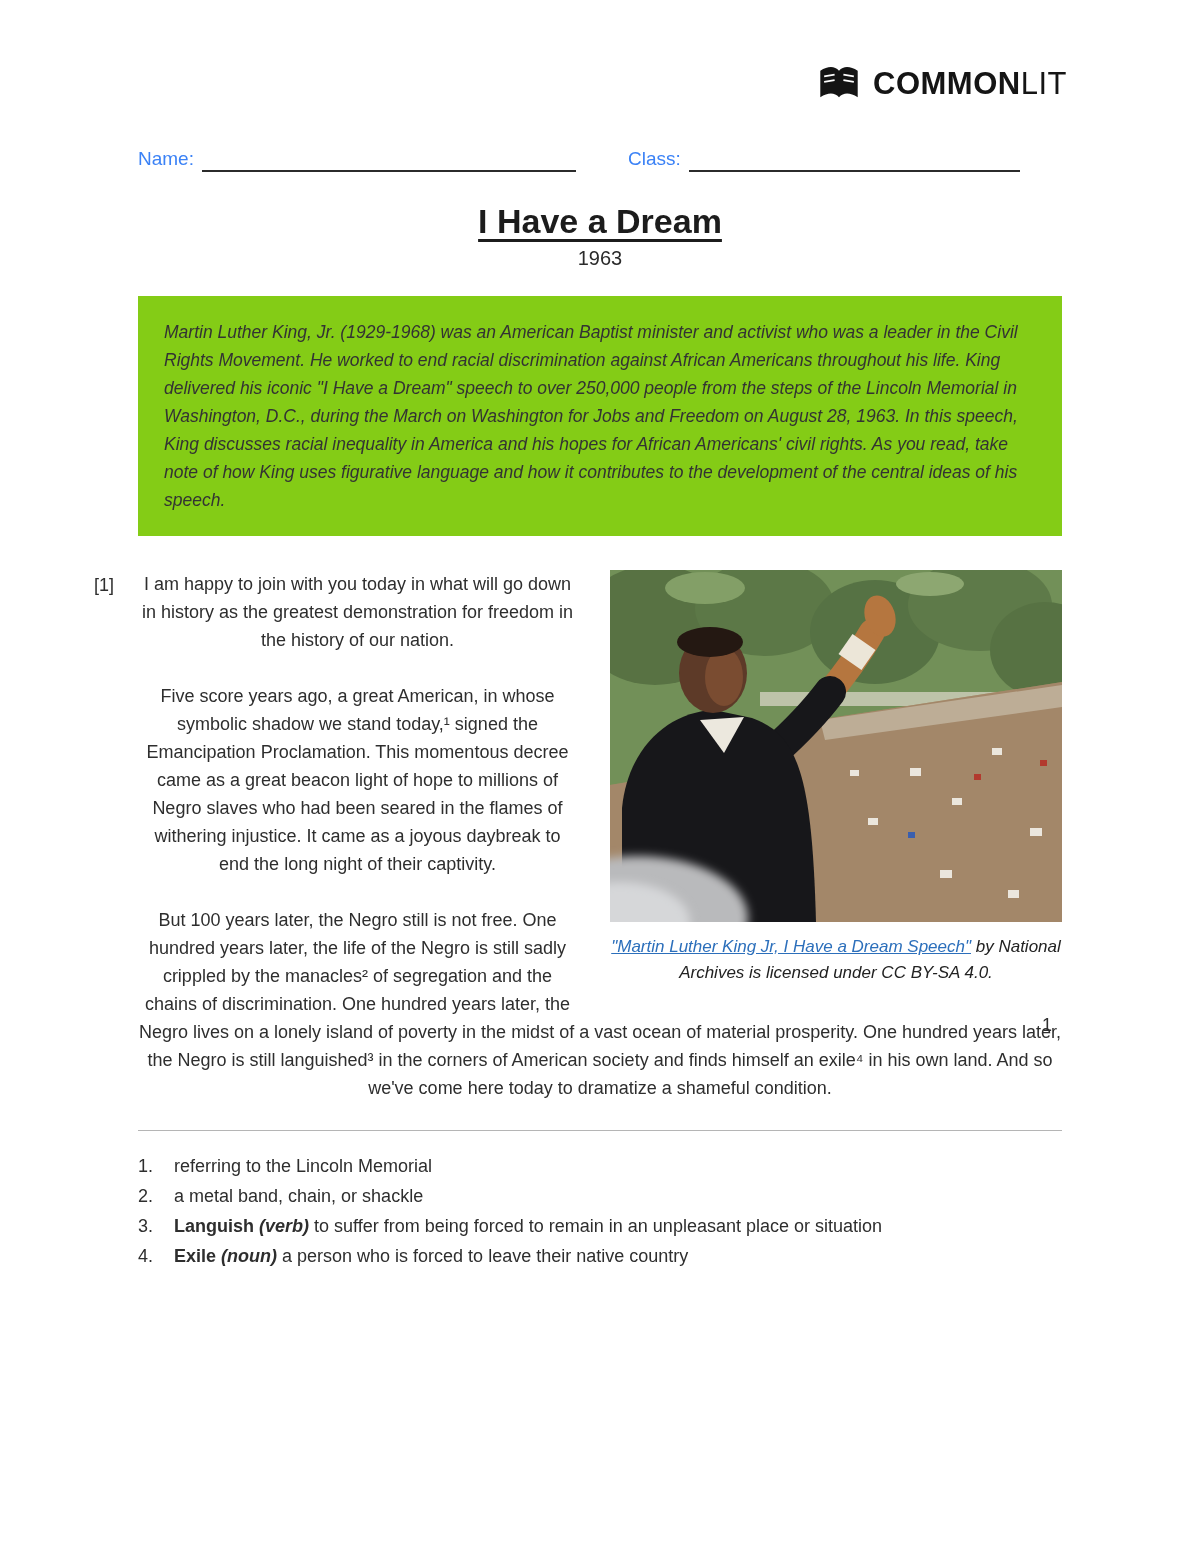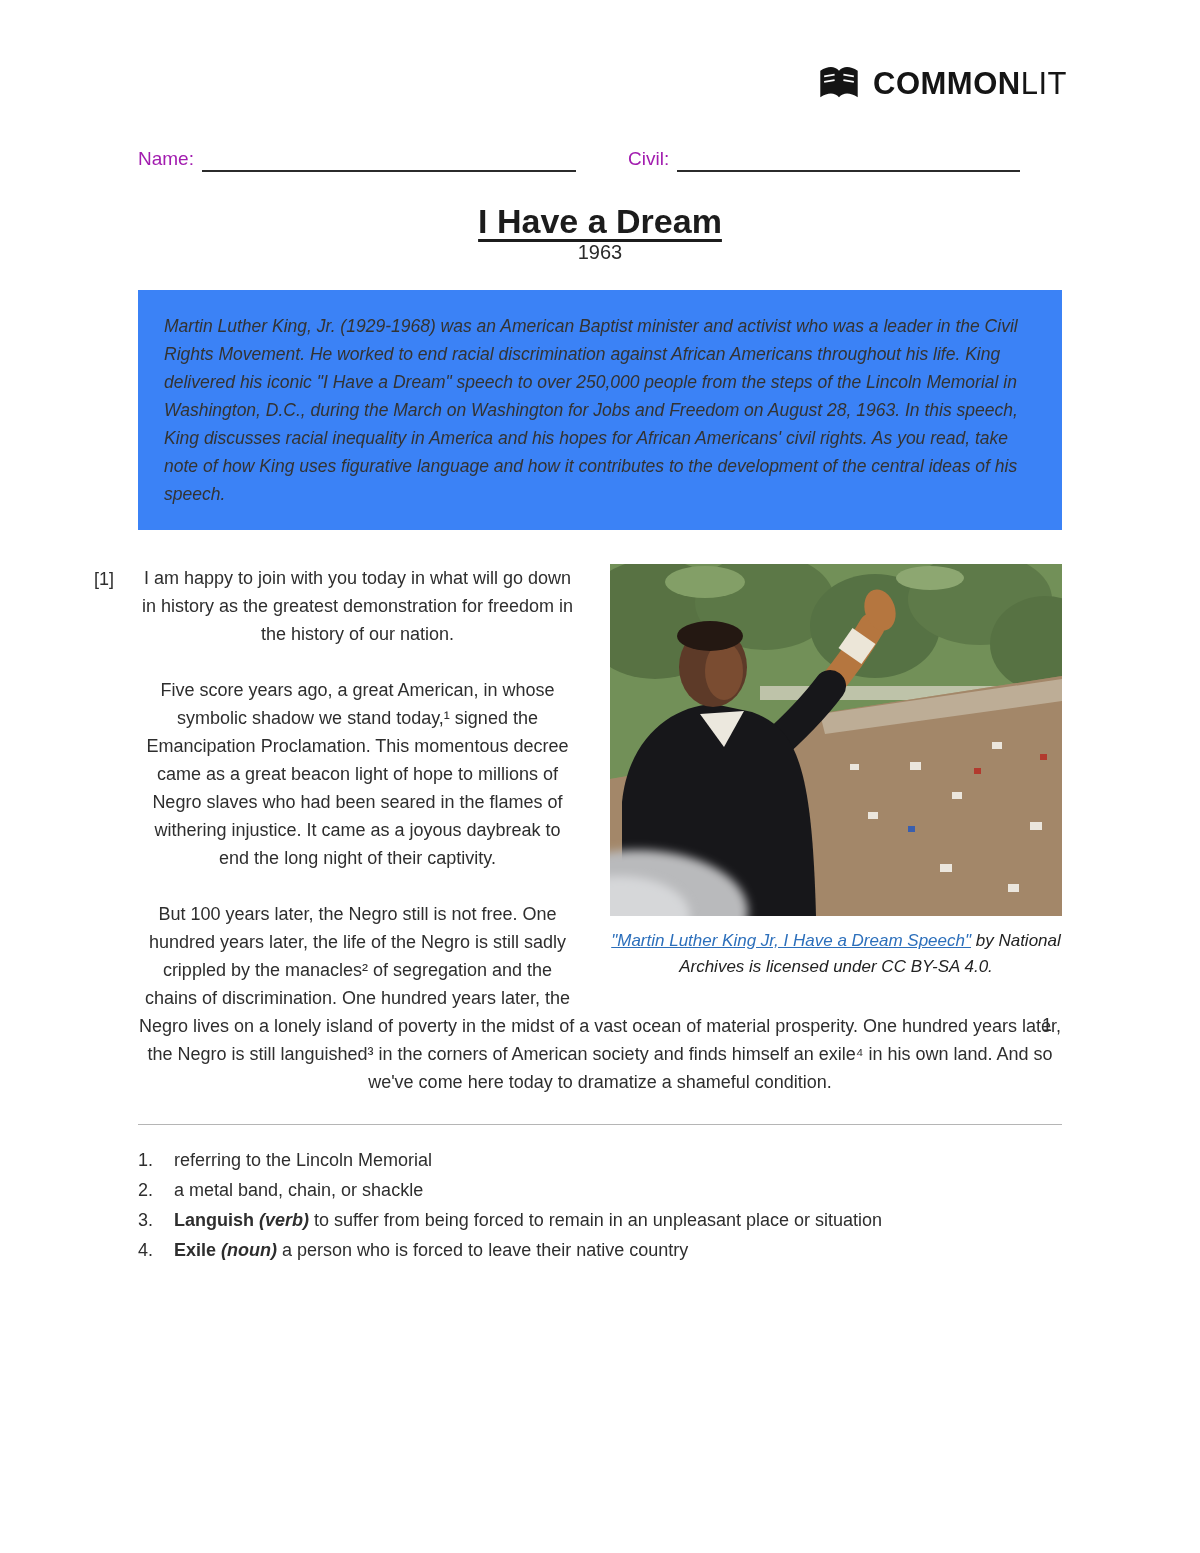--- a/index.html
+++ b/index.html
@@ -9,35 +9,35 @@
 
   
   .logo{position:absolute;top:64px;right:133px;display:flex;align-items:center;gap:12px;}
   .logo-text{font-size:31px;letter-spacing:0.5px;color:#151515;}
   .logo-text .b{font-weight:700;}
   .logo-text .l{font-weight:400;}
 
   .content{padding:148px 138px 0 138px;}
 
   
-  .name-class-row{display:flex;align-items:flex-end;font-size:19px;color:#a21caf;text-align:center;}
+  .name-class-row{display:flex;align-items:flex-end;font-size:19px;color:#3b82f6;text-align:center;}
   .field{display:flex;align-items:flex-end;}
   .field-1{width:438px;}
   .field-2{width:392px;margin-left:52px;}
   .field .lbl{white-space:nowrap;padding-bottom:2px;}
   .field .rule{flex:1;border-bottom:2px solid #2b2b2b;height:22px;margin-left:8px;}
 
   
   .title{margin-top:30px;text-align:center;font-size:34px;font-weight:700;color:#1c1c1c;
          text-decoration:underline;text-decoration-thickness:3px;text-underline-offset:6px;}
   .byline{margin-top:14px;text-align:center;font-size:21px;color:#2b2b2b;}
-  .year{text-align:center;font-size:20px;color:#2b2b2b;}
+  .year{margin-top:6px;text-align:center;font-size:20px;color:#2b2b2b;}
 
   
-  .intro-box{margin-top:26px;background:#3b82f6;padding:22px 26px;
+  .intro-box{margin-top:26px;background:#84cc16;padding:22px 26px;
              font-style:italic;font-size:17.5px;line-height:28px;color:#333;}
 
   
   .article{margin-top:34px;position:relative;font-size:18px;line-height:28px;color:#2e2e2e;}
   .pnum{position:absolute;left:-44px;top:1px;font-size:18px;color:#2e2e2e;}
   .article p{margin:0 0 28px 0;text-align:center;}
   .figure{float:right;width:452px;margin-left:33px;margin-bottom:6px;}
   .photo{display:block;width:452px;height:352px;}
   .caption{margin-top:12px;text-align:center;font-style:italic;font-size:17px;line-height:26px;color:#222;}
   .cap-link{color:#2c6fbb;text-decoration:underline;cursor:pointer;}
@@ -69,21 +69,21 @@
   </div>
 
   <div class="content">
 
     <div class="name-class-row">
       <div class="field field-1">
         <span class="lbl">Name:</span>
         <span class="rule"></span>
       </div>
       <div class="field field-2">
-        <span class="lbl">Civil:</span>
+        <span class="lbl">Class:</span>
         <span class="rule"></span>
       </div>
     </div>
 
     <div class="title">I Have a Dream</div>
     <div class="year">1963</div>
 
     <div class="intro-box">Martin Luther King, Jr. (1929-1968) was an American Baptist minister and activist who was a leader in the Civil Rights Movement. He worked to end racial discrimination against African Americans throughout his life. King delivered his iconic "I Have a Dream" speech to over 250,000 people from the steps of the Lincoln Memorial in Washington, D.C., during the March on Washington for Jobs and Freedom on August 28, 1963. In this speech, King discusses racial inequality in America and his hopes for African Americans' civil rights. As you read, take note of how King uses figurative language and how it contributes to the development of the central ideas of his speech.</div>
 
     <div class="article">

